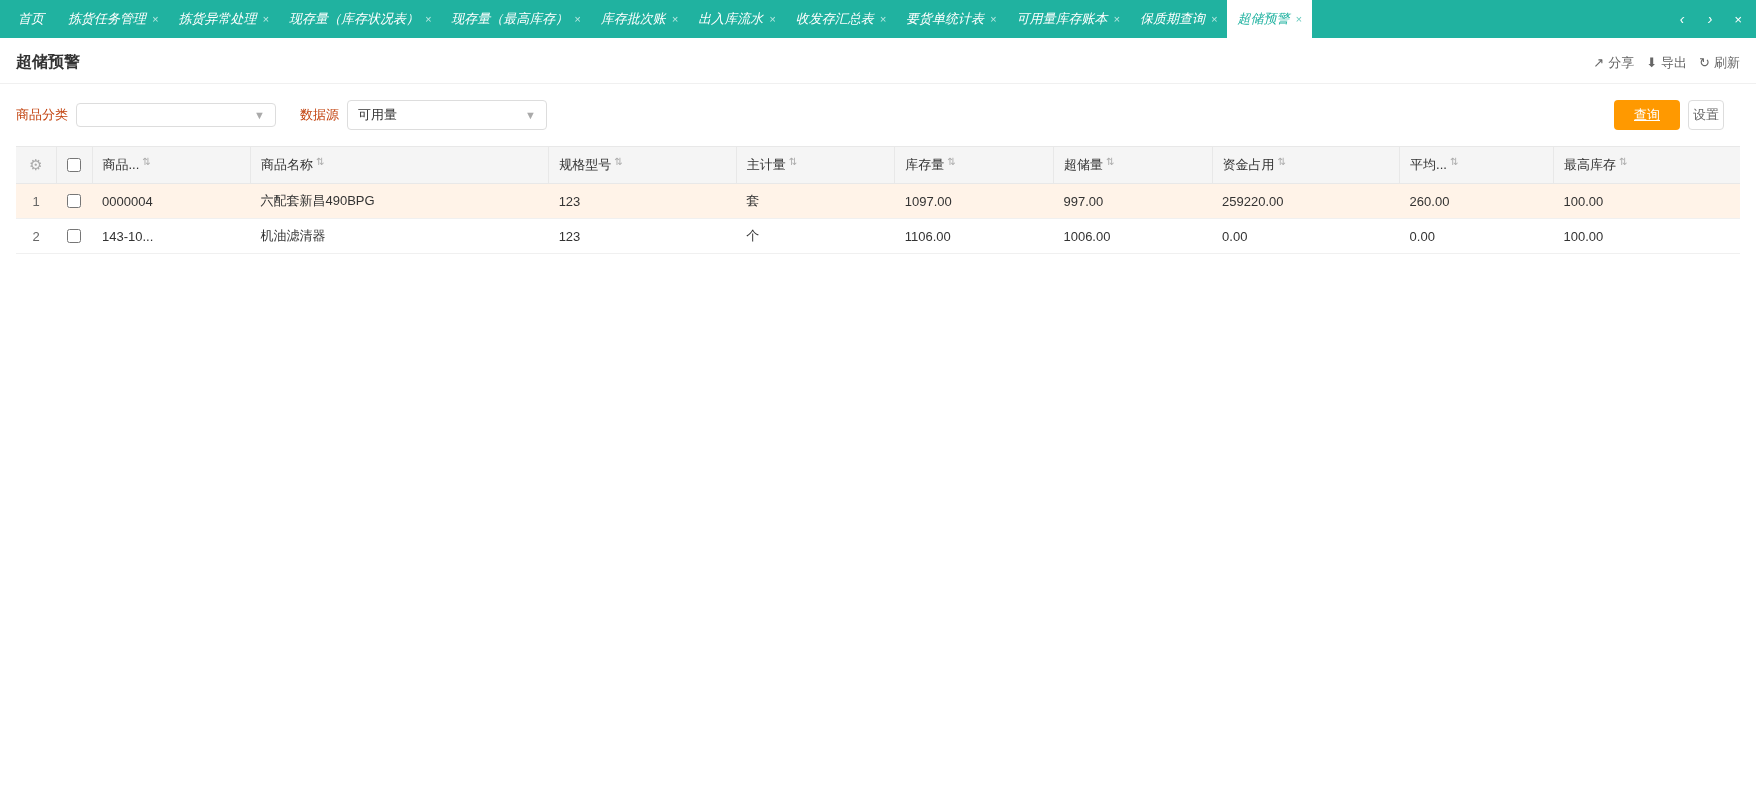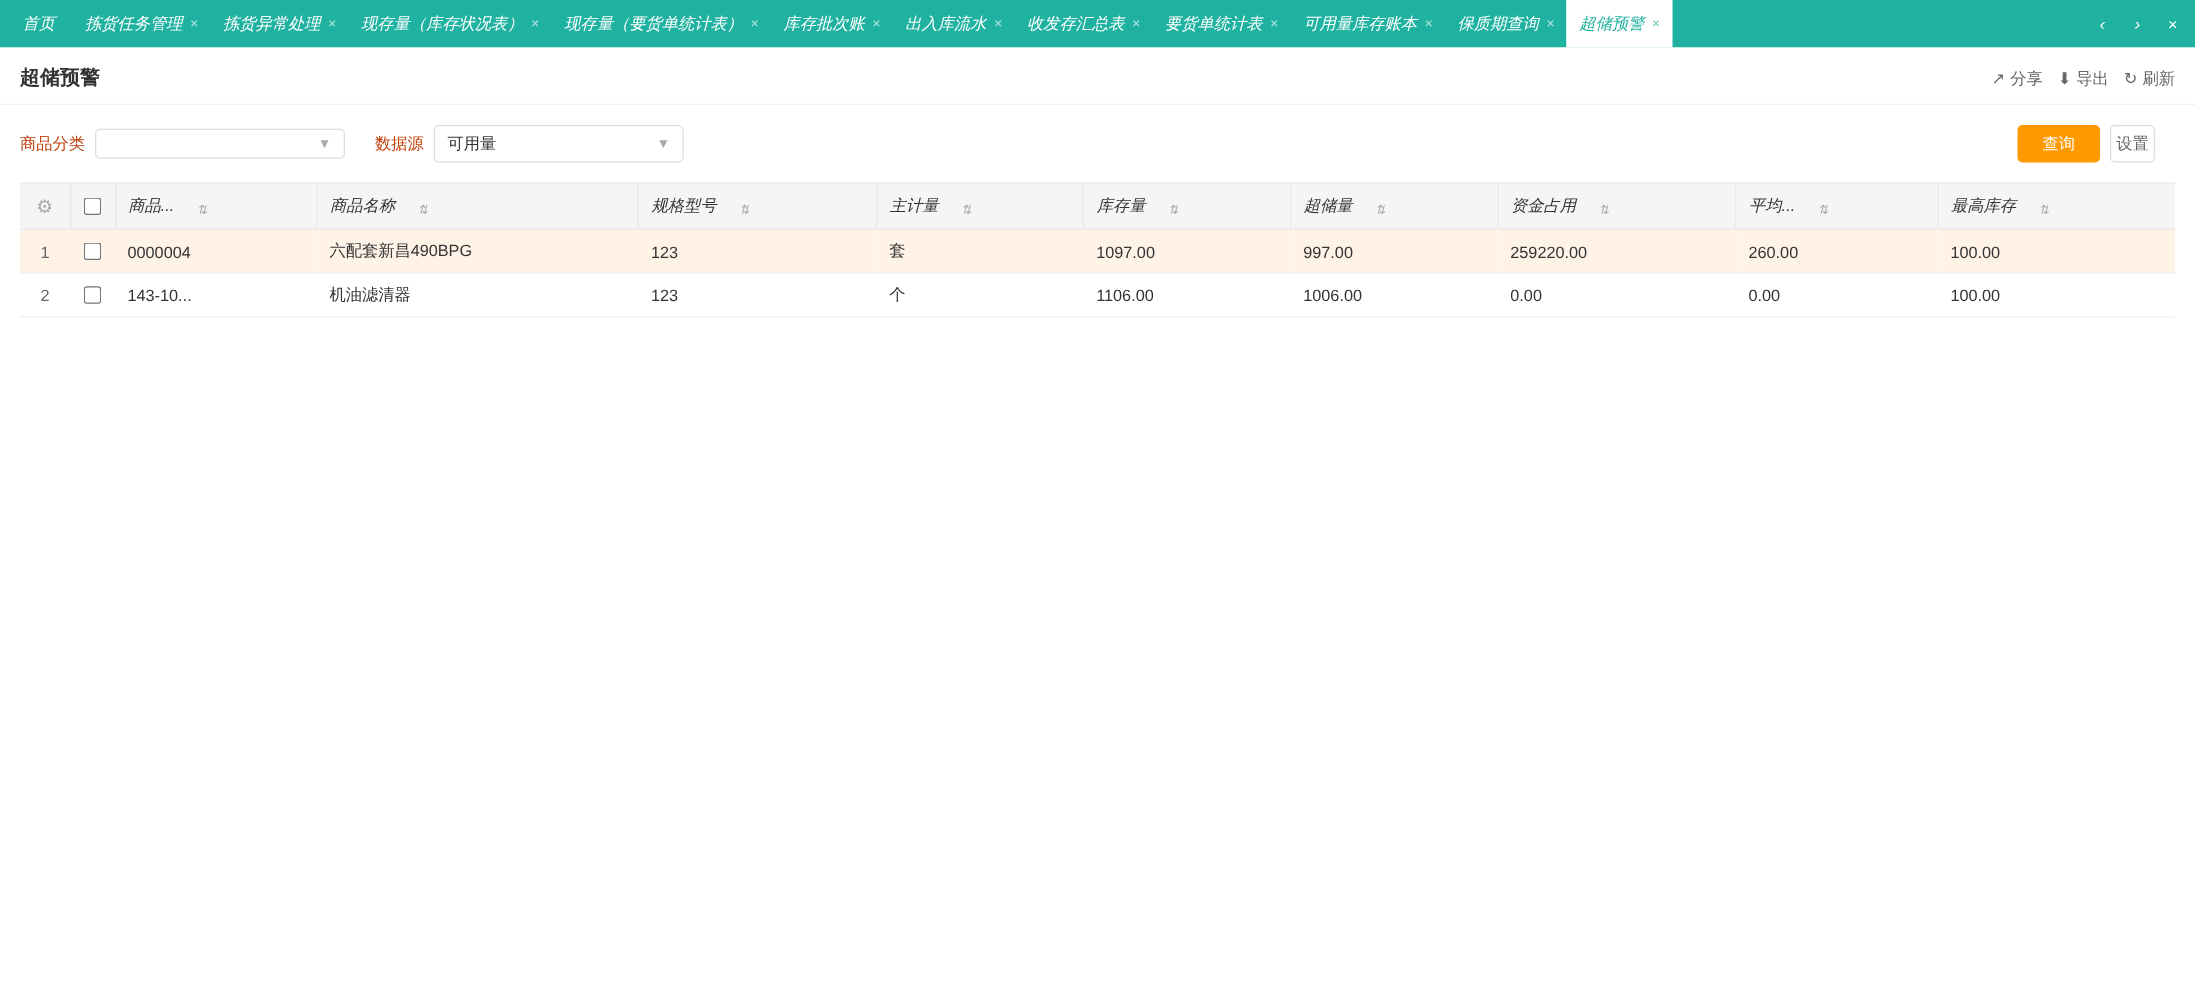--- a/index.html
+++ b/index.html
@@ -148,20 +148,21 @@
       padding-right: 16px;
     }
     .btn-query {
       background: #f90;
       color: #fff;
       border: none;
       border-radius: 4px;
       padding: 6px 20px;
       cursor: pointer;
       font-size: 13px;
+      text-decoration: underline;
     }
     .btn-settings {
       background: #fff;
       color: #666;
       border: 1px solid #ddd;
       border-radius: 4px;
       padding: 5px 4px;
       cursor: pointer;
       font-size: 13px;
     }
@@ -185,24 +186,23 @@
       padding: 9px 10px;
       text-align: left;
       color: #333;
       font-weight: normal;
       white-space: nowrap;
       border-right: 1px solid #e8e8e8;
     }
     thead th:last-child { border-right: none; }
     .th-sortable {
       display: flex;
-      align-items: flex-end;
-      gap: 18px;
-      cursor: pointer;
-      font-style: italic;
+      align-items: flex-start;
+      gap: 3px;
+      cursor: pointer;
     }
     .sort-icon { color: #aaa; font-size: 10px; }
 
     tbody tr {
       border-bottom: 1px solid #f0f0f0;
       background: #fff;
     }
     tbody tr.row-highlight { background: #fff3e8; }
     tbody td {
       padding: 8px 10px;
@@ -246,21 +246,21 @@
       </div>
       <div class="nav-item">
         <span>拣货异常处理</span>
         <span class="close-btn">×</span>
       </div>
       <div class="nav-item">
         <span>现存量（库存状况表）</span>
         <span class="close-btn">×</span>
       </div>
       <div class="nav-item">
-        <span>现存量（要货单统计表）</span>
+        <span>现存量（最高库存）</span>
         <span class="close-btn">×</span>
       </div>
       <div class="nav-item">
         <span>库存批次账</span>
         <span class="close-btn">×</span>
       </div>
       <div class="nav-item">
         <span>出入库流水</span>
         <span class="close-btn">×</span>
       </div>

